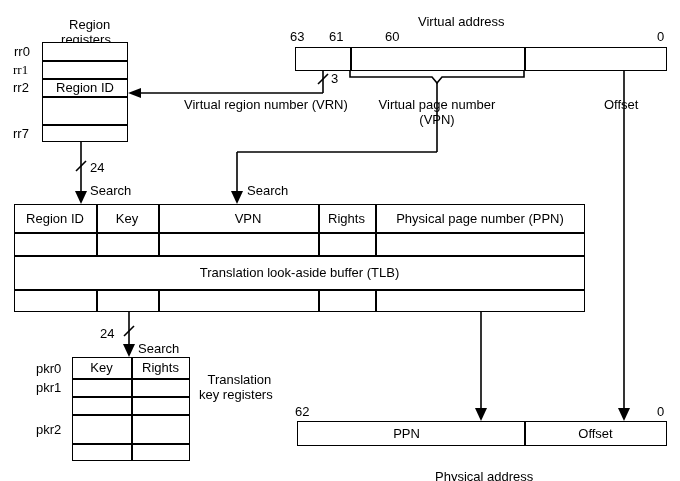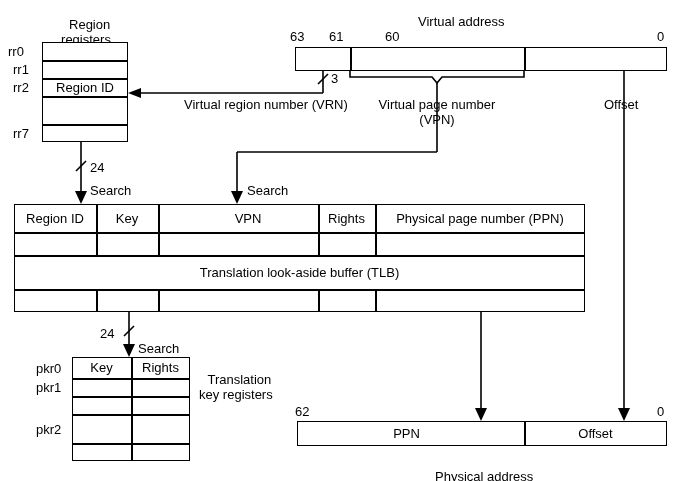--- a/index.html
+++ b/index.html
@@ -26,22 +26,22 @@
   <span style="white-space:pre-line">Region
 registers</span>
 </div>
 
 <div class="box" style="left:42px;top:42px;width:86px;height:100px;"></div>
 <div class="hline" style="left:42px;top:60px;width:86px;"></div>
 <div class="hline" style="left:42px;top:78px;width:86px;"></div>
 <div class="hline" style="left:42px;top:96px;width:86px;"></div>
 <div class="hline" style="left:42px;top:124px;width:86px;"></div>
 
-<div class="lbl" style="left:8px;top:44px;">rr0</div>
-<div class="lbl" style="left:13px;top:62px;">rr1</div>
+<div class="lbl" style="left:14px;top:44px;">rr0</div>
+<div class="lbl" style="left:13px;top:62px;font-family:Liberation Serif, serif;">rr1</div>
 <div class="lbl" style="left:13px;top:80px;">rr2</div>
 <div class="lbl" style="left:13px;top:126px;">rr7</div>
 
 <div class="cell" style="left:42px;top:78px;width:86px;height:18px;">Region ID</div>
 
 <div class="lbl" style="left:90px;top:160px;">24</div>
 <div class="lbl" style="left:90px;top:183px;">Search</div>
 
 <div class="lbl" style="left:418px;top:14px;">Virtual address</div>
 <div class="lbl" style="left:290px;top:29px;">63</div>

